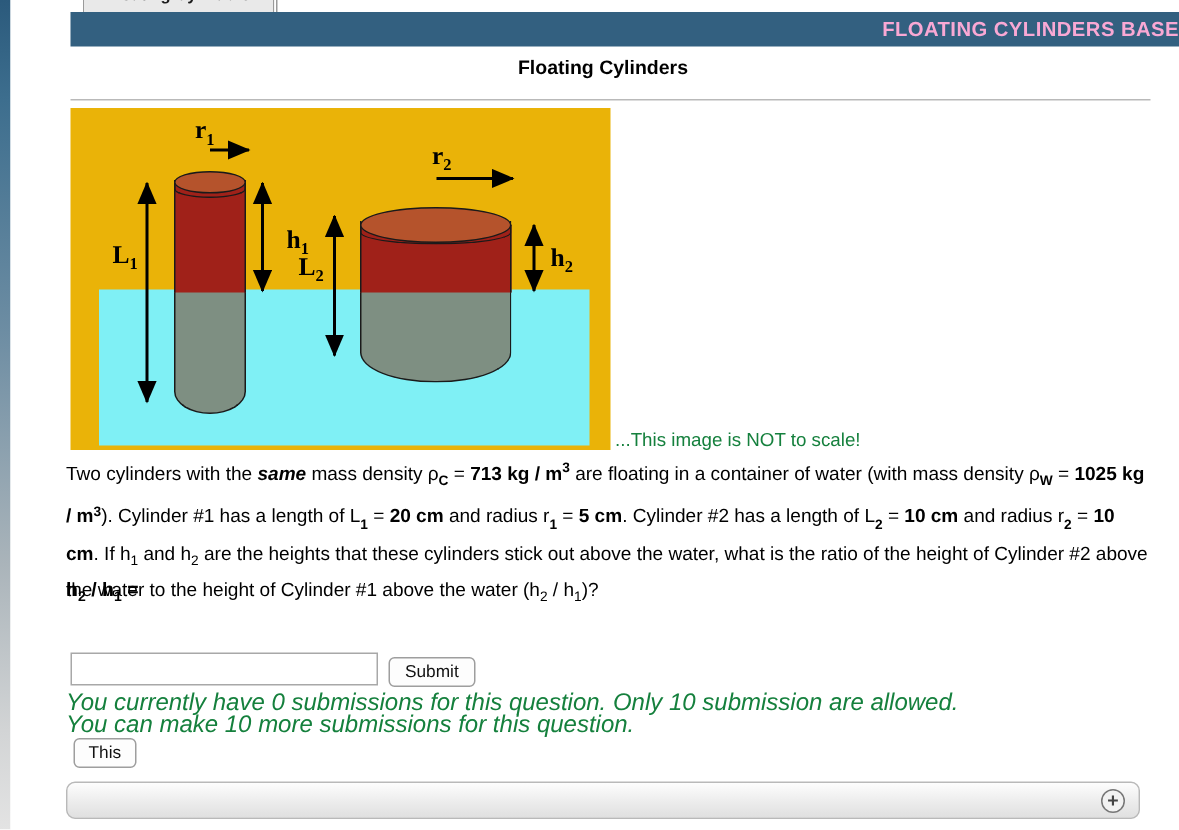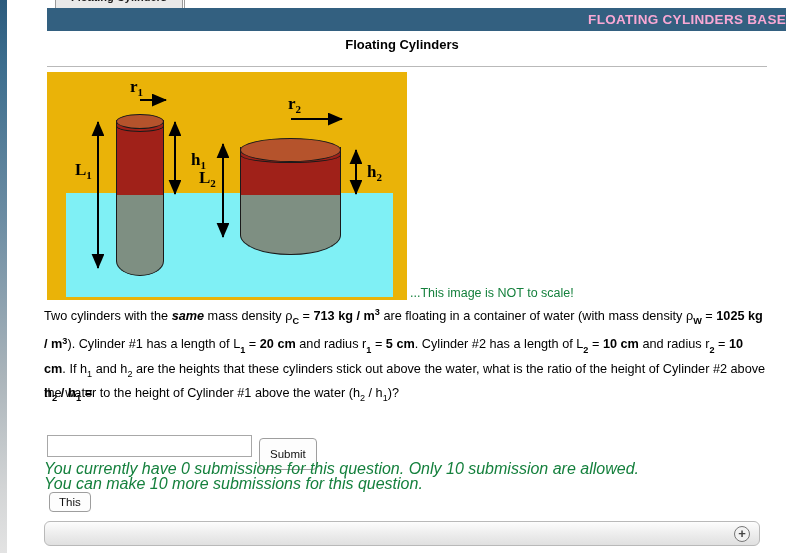--- a/index.html
+++ b/index.html
@@ -169,21 +169,21 @@
   #answer-input {
     position: absolute; left: 47px; top: 435px;
     width: 205px; height: 22px;
     border: 1px solid #a8a8a8;
     background: #ffffff;
     font-family: "Liberation Sans", sans-serif; font-size: 12px;
     padding: 0 4px;
   }
   #submit-btn {
     position: absolute; left: 259px; top: 438px;
-    height: 32px; padding: 0 10px;
+    height: 20px; padding: 0 10px;
     font-family: "Liberation Sans", sans-serif; font-size: 11.5px;
     color: #111; background: #fdfdfd;
     border: 1px solid #9e9e9e; border-radius: 4px;
   }
   .status-line {
     position: absolute; left: 44px;
     font-size: 16px; font-style: italic; color: #15803d;
     white-space: nowrap;
   }
   #status-1 { top: 460px; }

